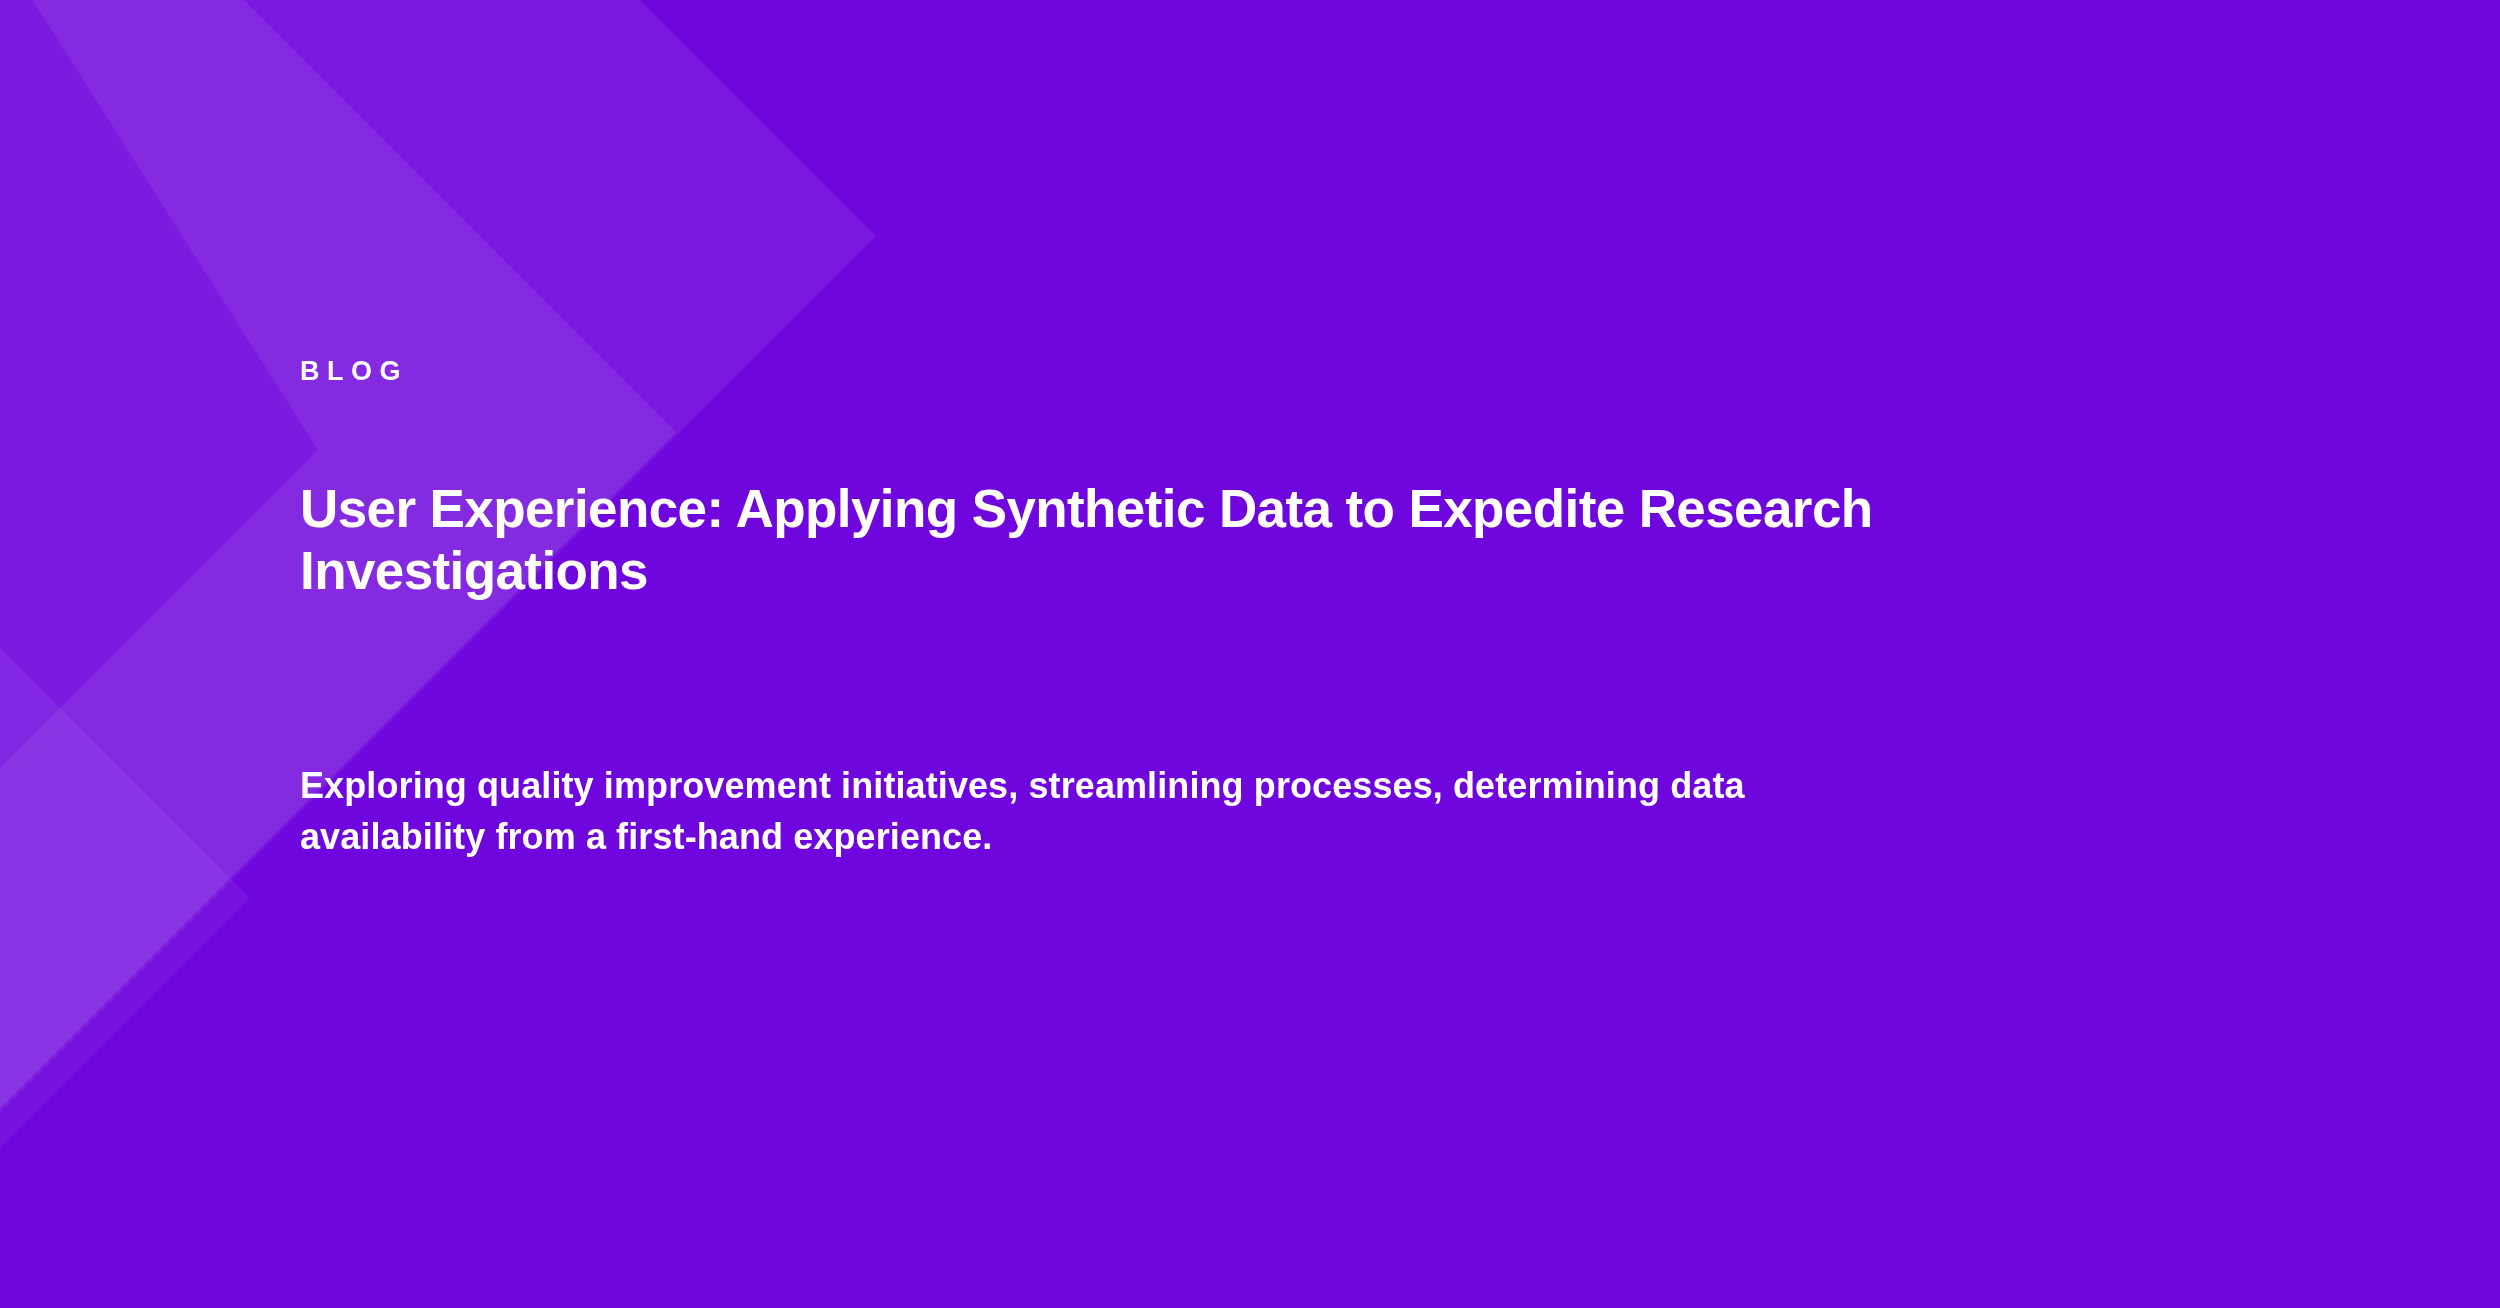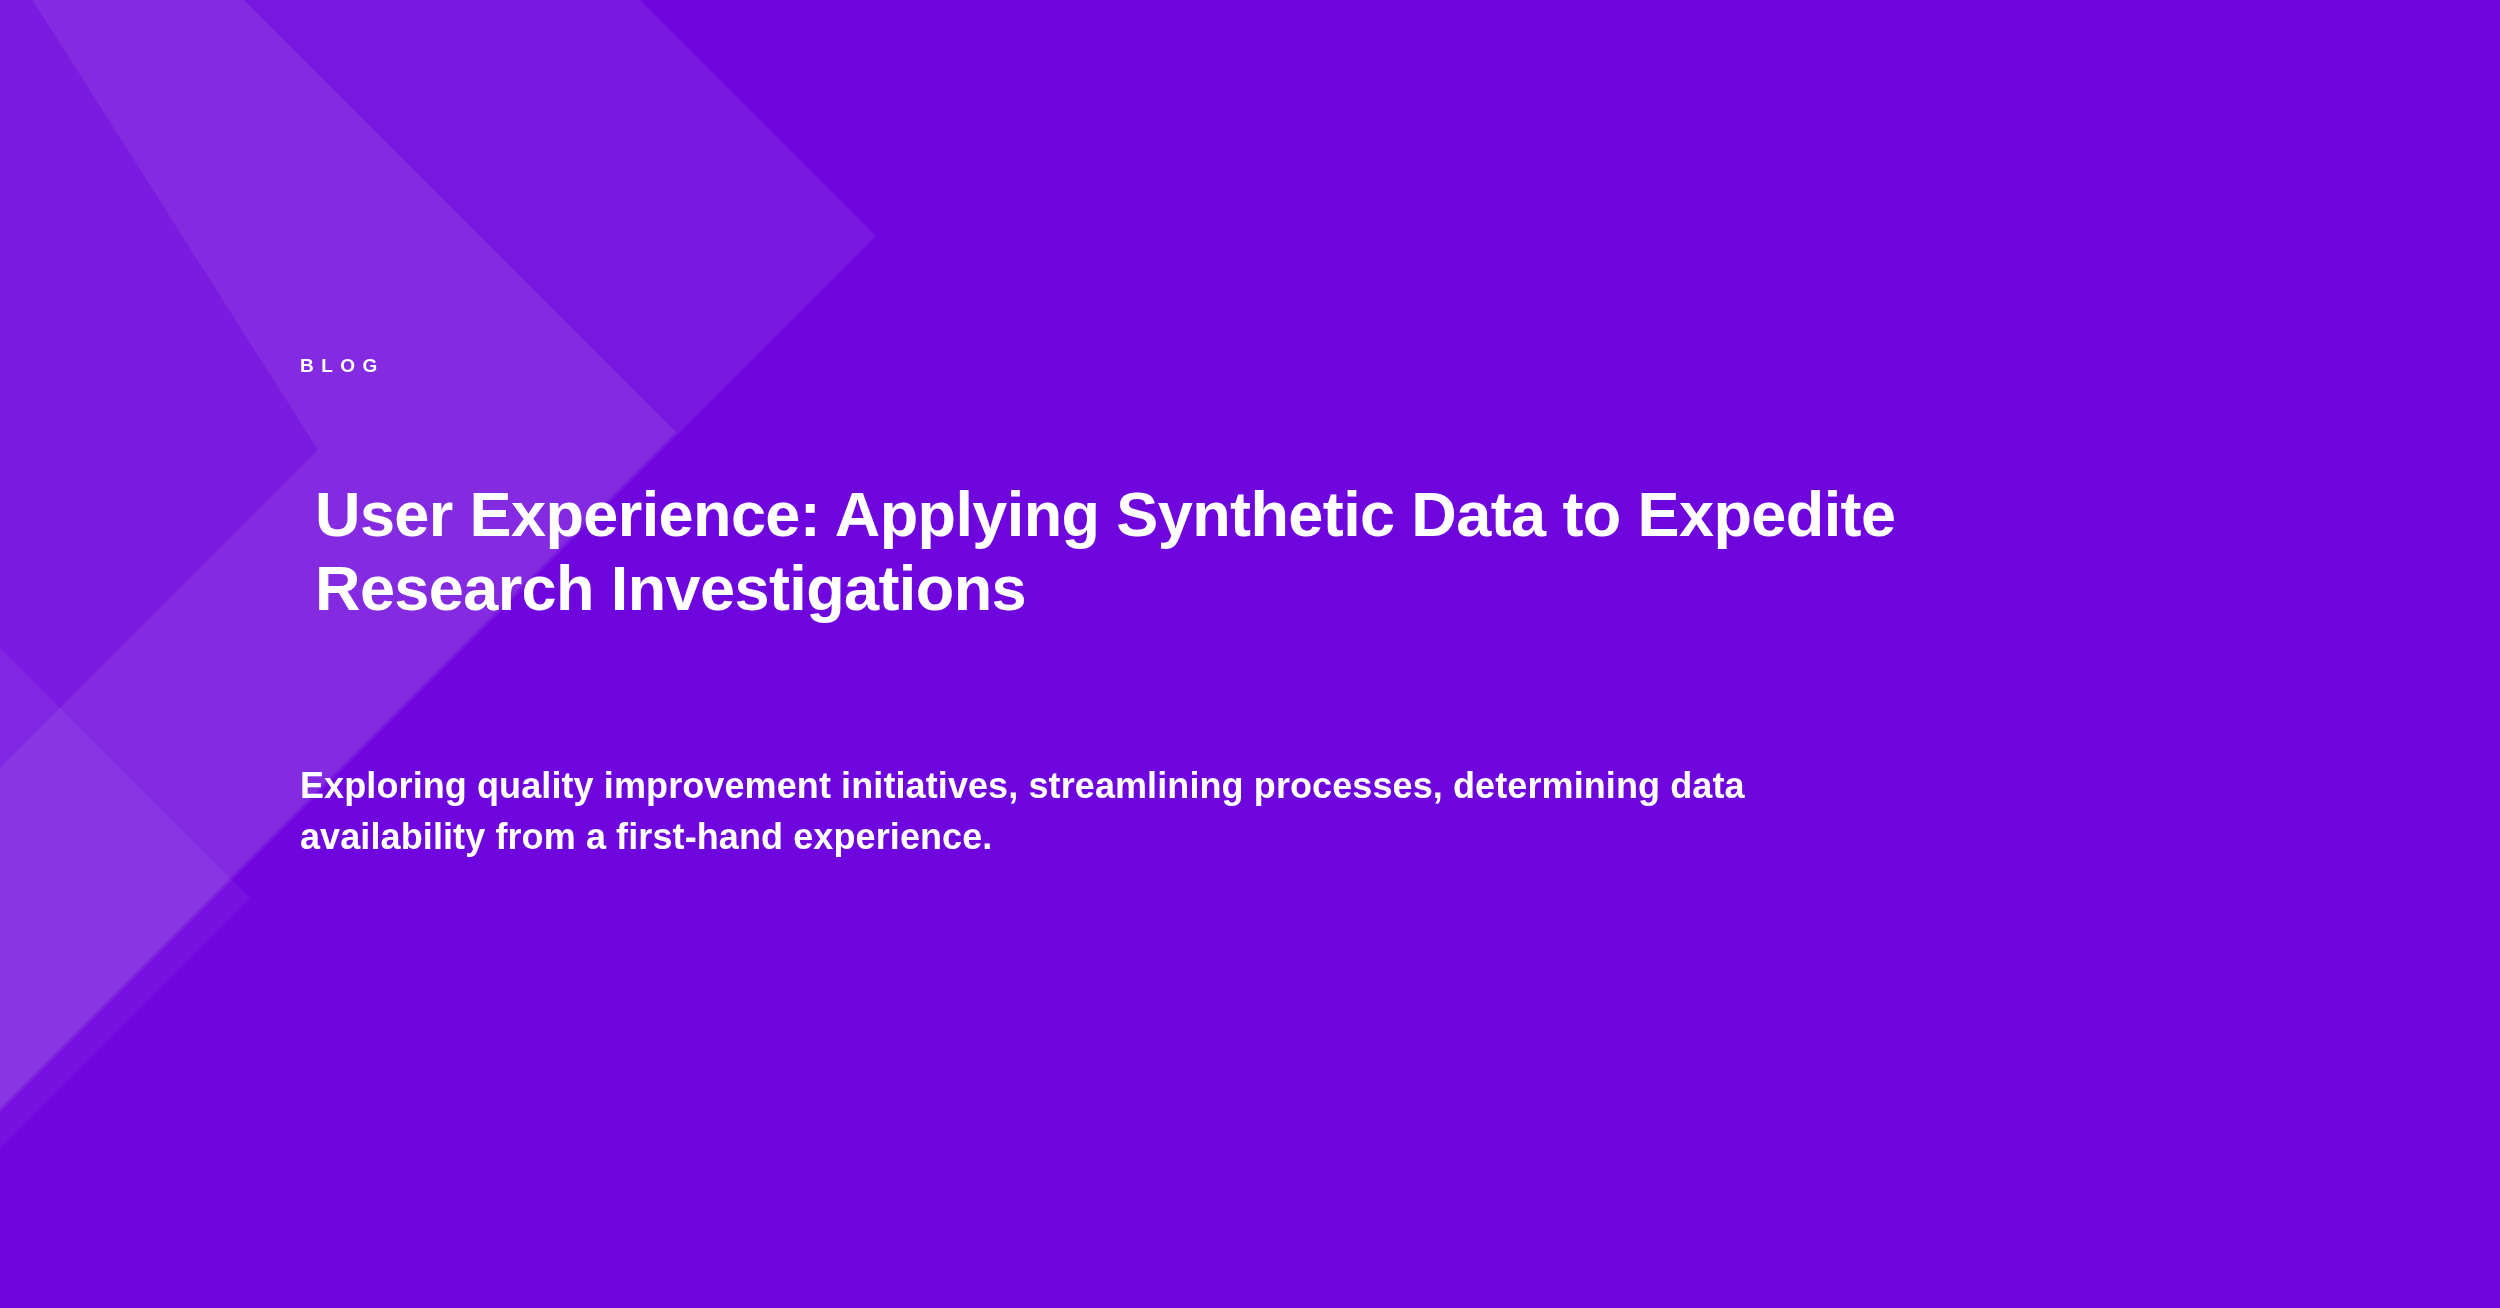--- a/index.html
+++ b/index.html
@@ -41,36 +41,36 @@
     width: 1800px;
     height: 100%;
   }
 
   .eyebrow {
     position: absolute;
     top: 355px;
     left: 0;
     margin: 0;
     color: #ffffff;
-    font-size: 19px;
+    font-size: 27px;
     font-weight: 700;
     letter-spacing: 7.5px;
     line-height: 1.2;
     text-transform: uppercase;
     white-space: nowrap;
   }
 
   .headline {
     position: absolute;
     top: 478px;
-    left: 15px;
+    left: 0;
     margin: 0;
     width: 1680px;
     color: #ffffff;
-    font-size: 63px;
+    font-size: 53px;
     font-weight: 700;
     line-height: 1.17;
     letter-spacing: -0.6px;
   }
 
   .subhead {
     position: absolute;
     top: 760px;
     left: 0;
     margin: 0;

